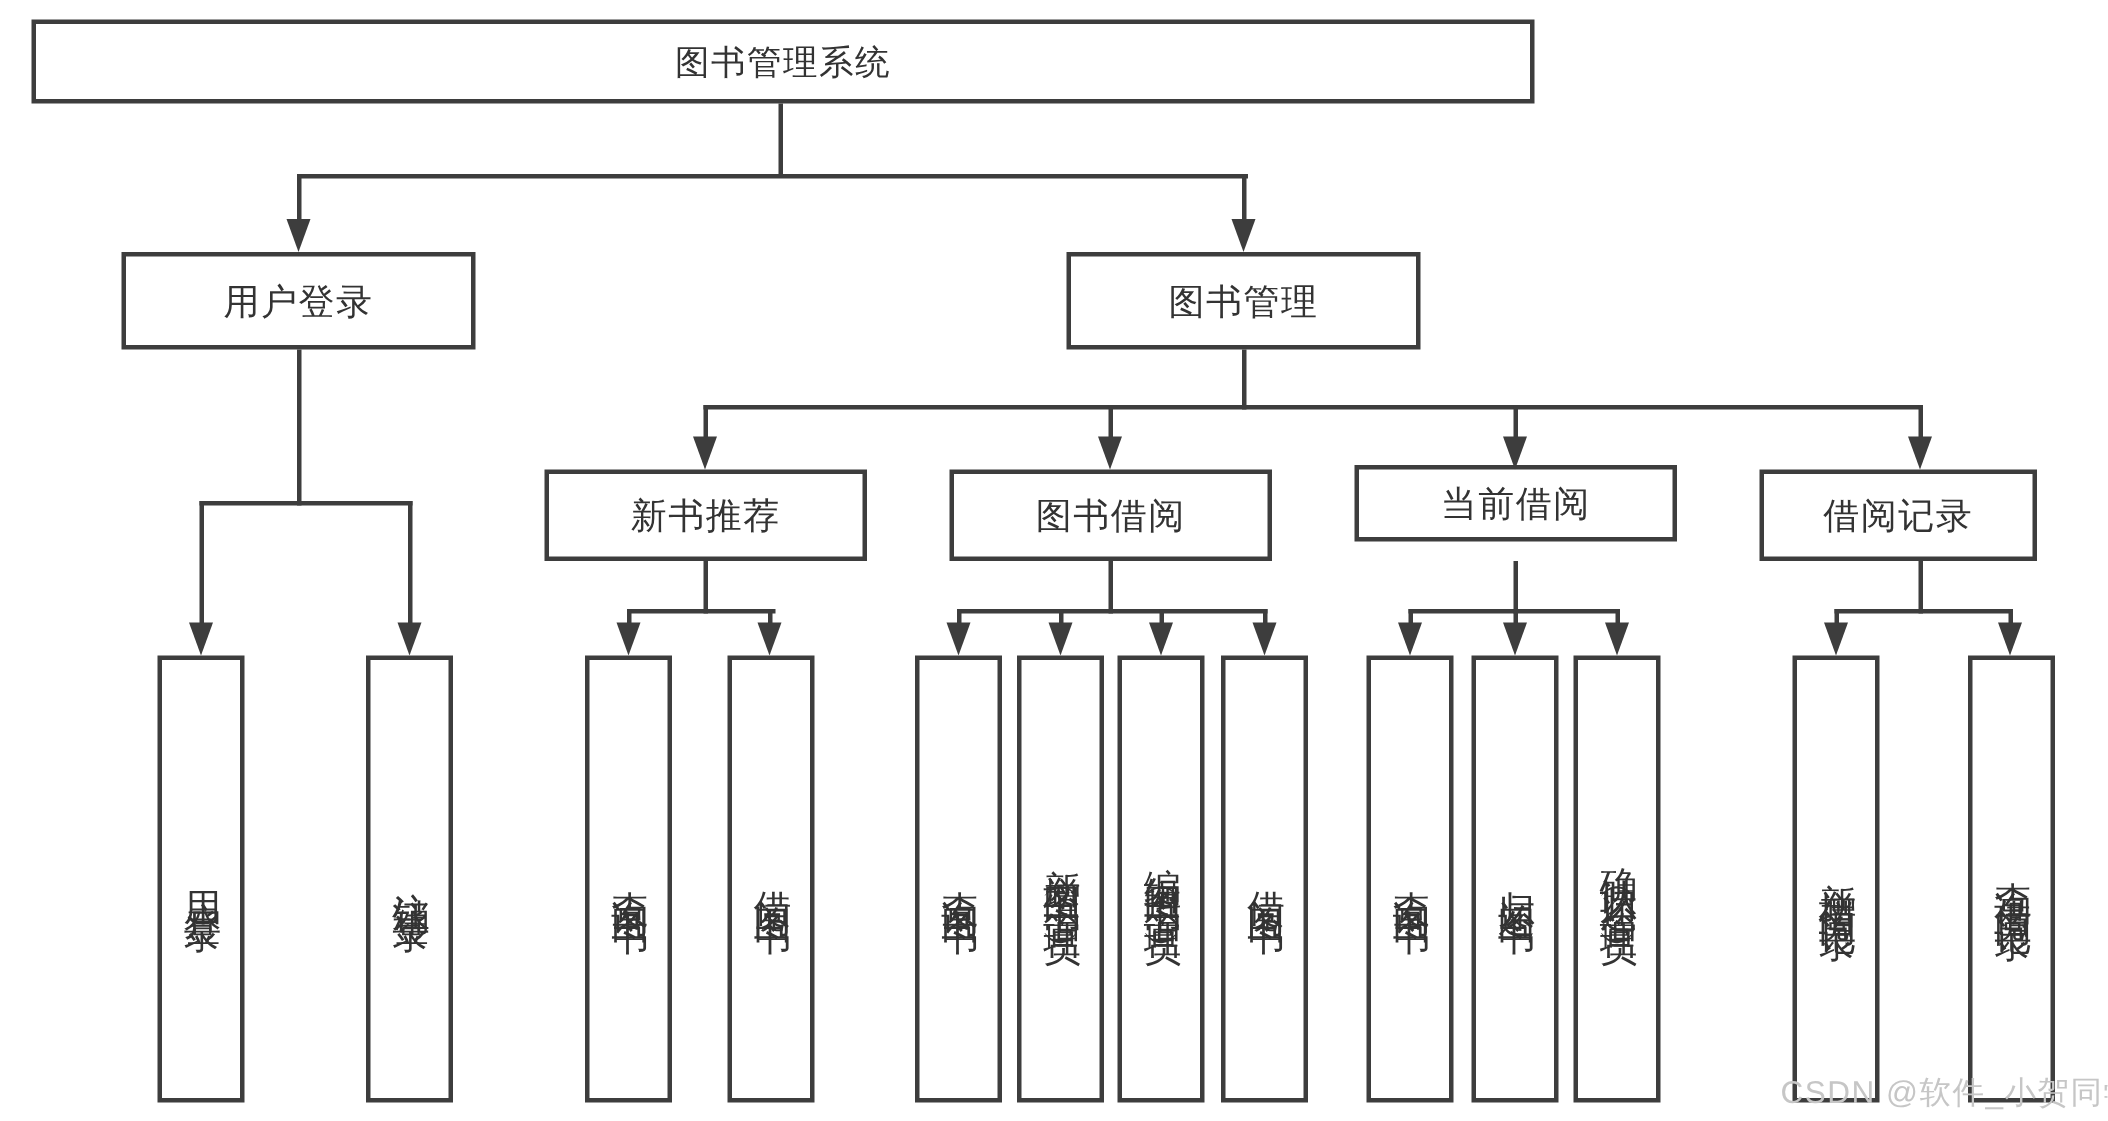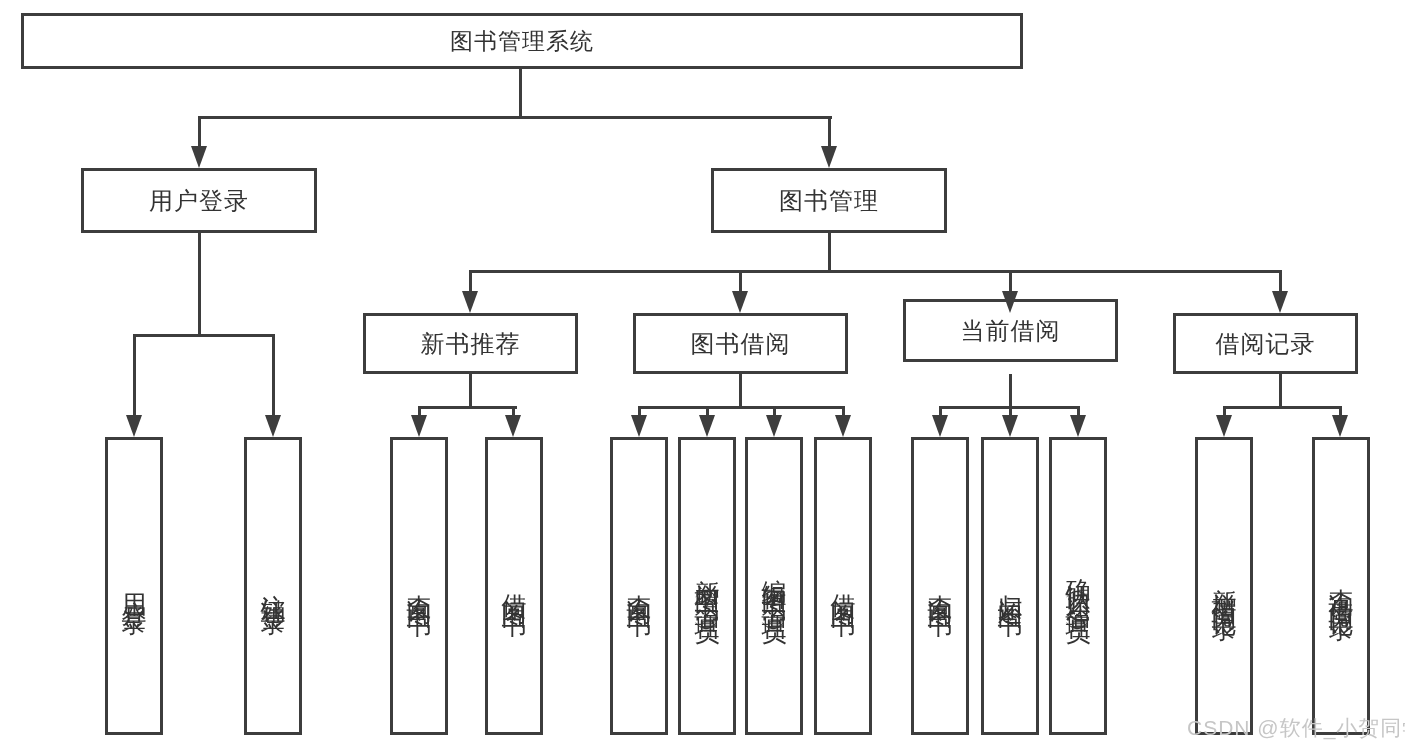--- a/index.html
+++ b/index.html
@@ -72,21 +72,21 @@
   <div class="node h" style="left:711px;top:168px;width:236px;height:65px">
     <span>图书管理</span>
   </div>
 
   <div class="node h" style="left:363px;top:313px;width:215px;height:61px">
     <span>新书推荐</span>
   </div>
   <div class="node h" style="left:633px;top:313px;width:215px;height:61px">
     <span>图书借阅</span>
   </div>
-  <div class="node h" style="left:903px;top:299px;width:215px;height:63px">
+  <div class="node h" style="left:903px;top:310px;width:215px;height:51px">
     <span>当前借阅</span>
   </div>
   <div class="node h" style="left:1173px;top:313px;width:185px;height:61px">
     <span>借阅记录</span>
   </div>
 
   <div class="node leaf" style="left:105px;top:437px;width:58px;height:298px">
     <span>用户登录</span>
   </div>
   <div class="node leaf" style="left:244px;top:437px;width:58px;height:298px">

